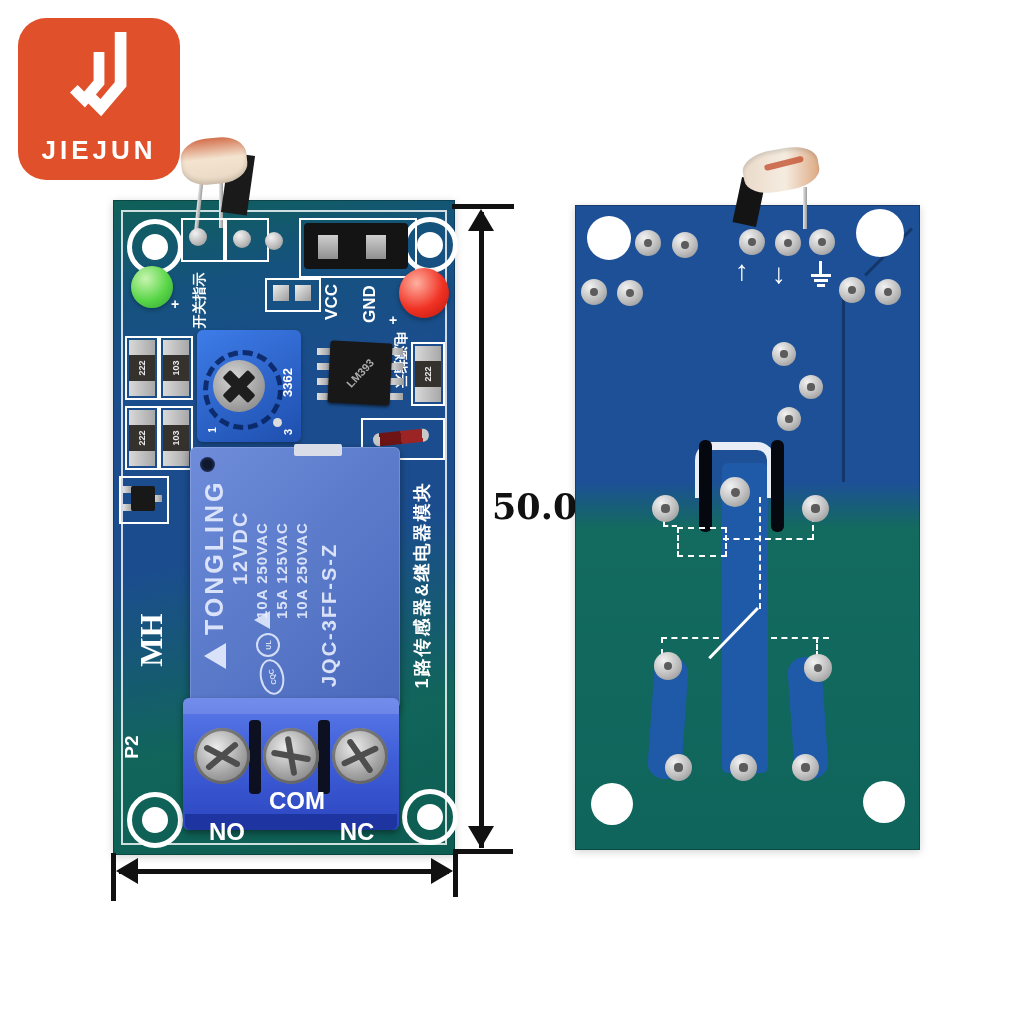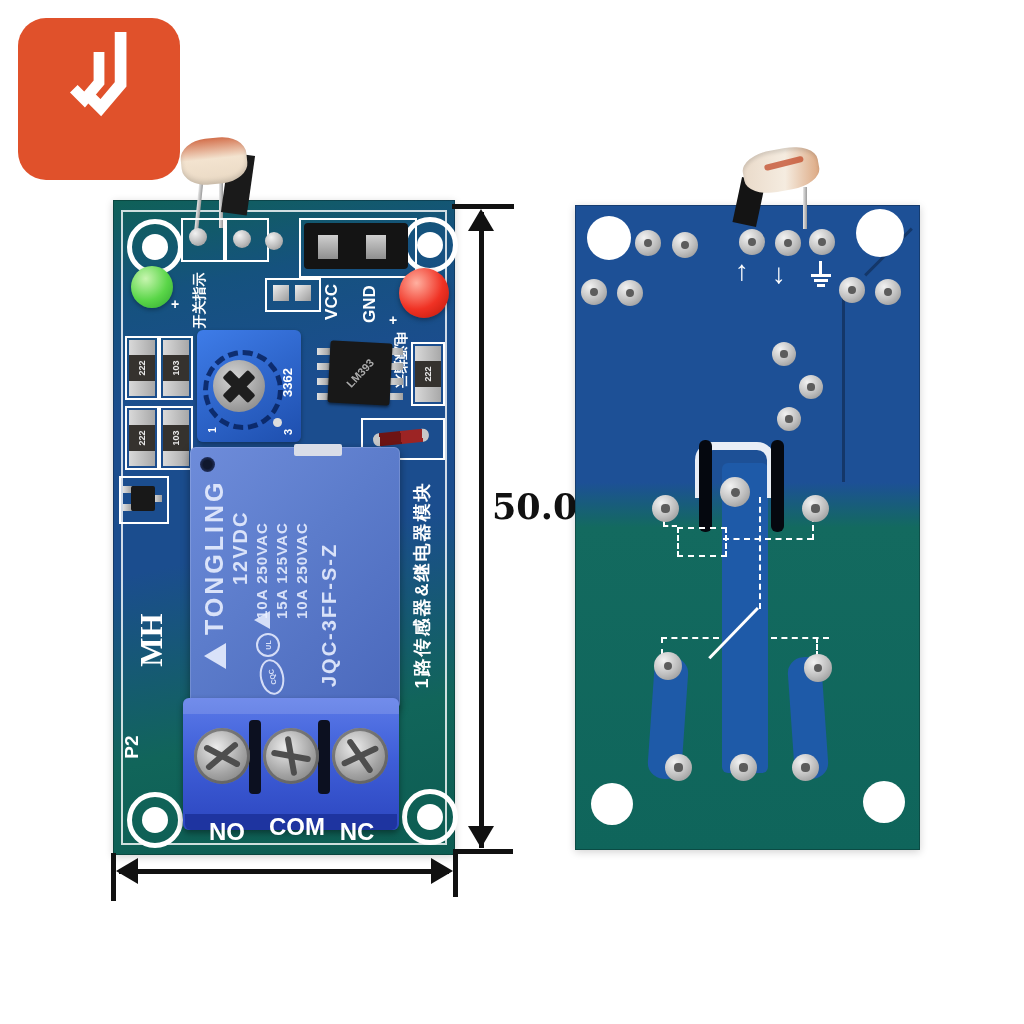--- a/index.html
+++ b/index.html
@@ -88,20 +88,21 @@
 </head>
 <body>
 
 <div id="stage">
 
   <div id="logo" class="abs">
     <svg width="90" height="100" viewBox="0 0 100 110">
       <path d="M74 4 L74 62 L52 88 L38 74" fill="none" stroke="#fff" stroke-width="13" stroke-linejoin="miter"></path>
       <path d="M50 26 L50 60 L34 79 L22 67" fill="none" stroke="#fff" stroke-width="12" stroke-linejoin="miter"></path>
     </svg>
+    <div class="wordmark">JIEJUN</div>
   </div>
 
   <div id="front-board" class="board">
     <div class="abs silk-border" style="left:8px;top:10px;width:322px;height:631px;"></div>
 
     <div class="abs hole-ring" style="left:14px;top:19px;width:46px;height:46px;">
         <div class="abs hole-core" style="left:10px;top:10px;width:26px;height:26px;"></div>
       </div>
     <div class="abs hole-ring" style="left:289px;top:17px;width:46px;height:46px;">
         <div class="abs hole-core" style="left:10px;top:10px;width:26px;height:26px;"></div>
@@ -265,21 +266,21 @@
         <div class="screw-bar" style="margin-left:-20px;margin-top:-3px;transform:rotate(10deg);"></div>
       </div>
       <div class="abs screw" style="left:149px;top:30px;width:56px;height:56px;">
         <div class="screw-bar" style="margin-left:-20px;margin-top:-3px;transform:rotate(-25deg);"></div>
         <div class="screw-bar" style="margin-left:-20px;margin-top:-3px;transform:rotate(55deg);"></div>
       </div>
       <div class="abs" style="left:2px;bottom:0;width:212px;height:16px;background:#1e34a0;border-radius:0 0 6px 6px;"></div>
     </div>
 
     <div class="tlabel" style="left:92px;top:618px;width:44px;">NO</div>
-    <div class="tlabel" style="left:154px;top:613px;width:60px;">COM</div>
+    <div class="tlabel" style="left:154px;top:587px;width:60px;">COM</div>
     <div class="tlabel" style="left:224px;top:618px;width:40px;">NC</div>
 
     <div class="abs vtext rot-ccw silk" style="left:-7px;top:423px;width:92px;height:34px;font-size:31px;font-family:'Liberation Serif',serif;">MH</div>
     <div class="abs vtext rot-ccw silk" style="left:-3px;top:536px;width:44px;height:22px;font-size:19px;">P2</div>
 
     <div class="abs vtext rot-ccw silk" style="left:164px;top:374px;width:290px;height:22px;font-size:18px;letter-spacing:2px;">1路传感器&amp;继电器模块</div>
   </div>
 
   <div class="abs dim" style="left:452px;top:204px;width:62px;height:5px;"></div>
   <div class="abs dim" style="left:479px;top:212px;width:5px;height:636px;"></div>

